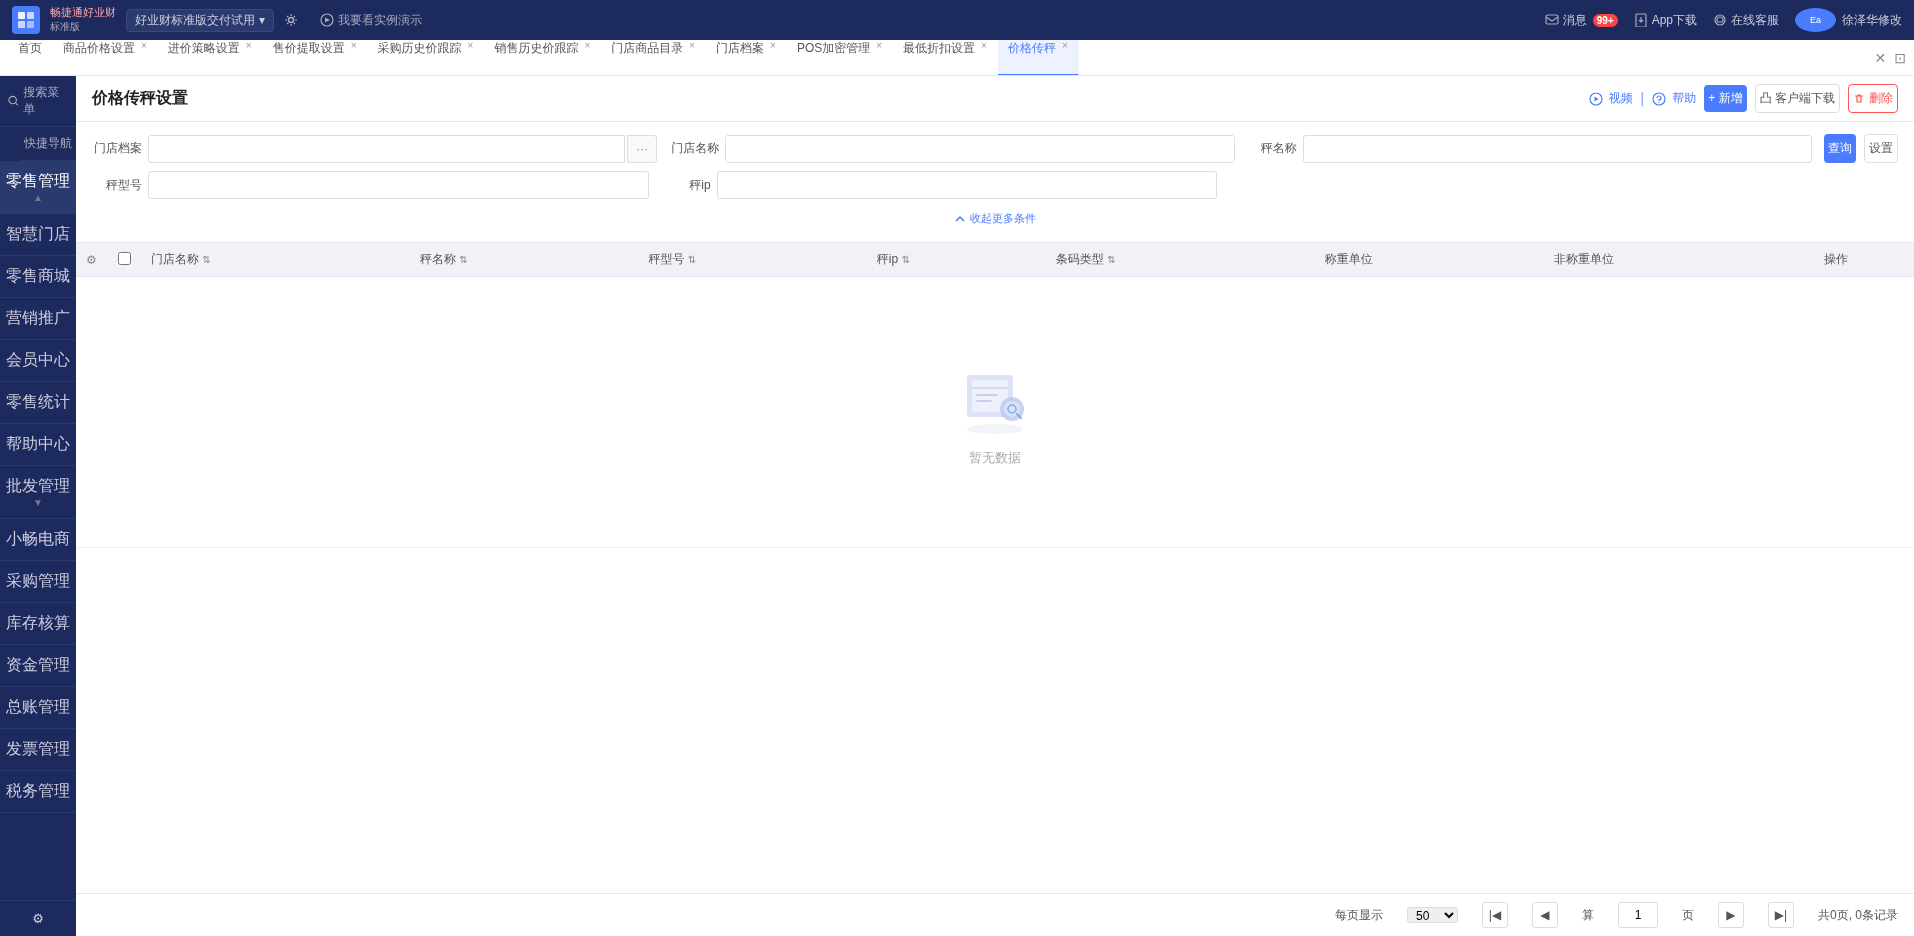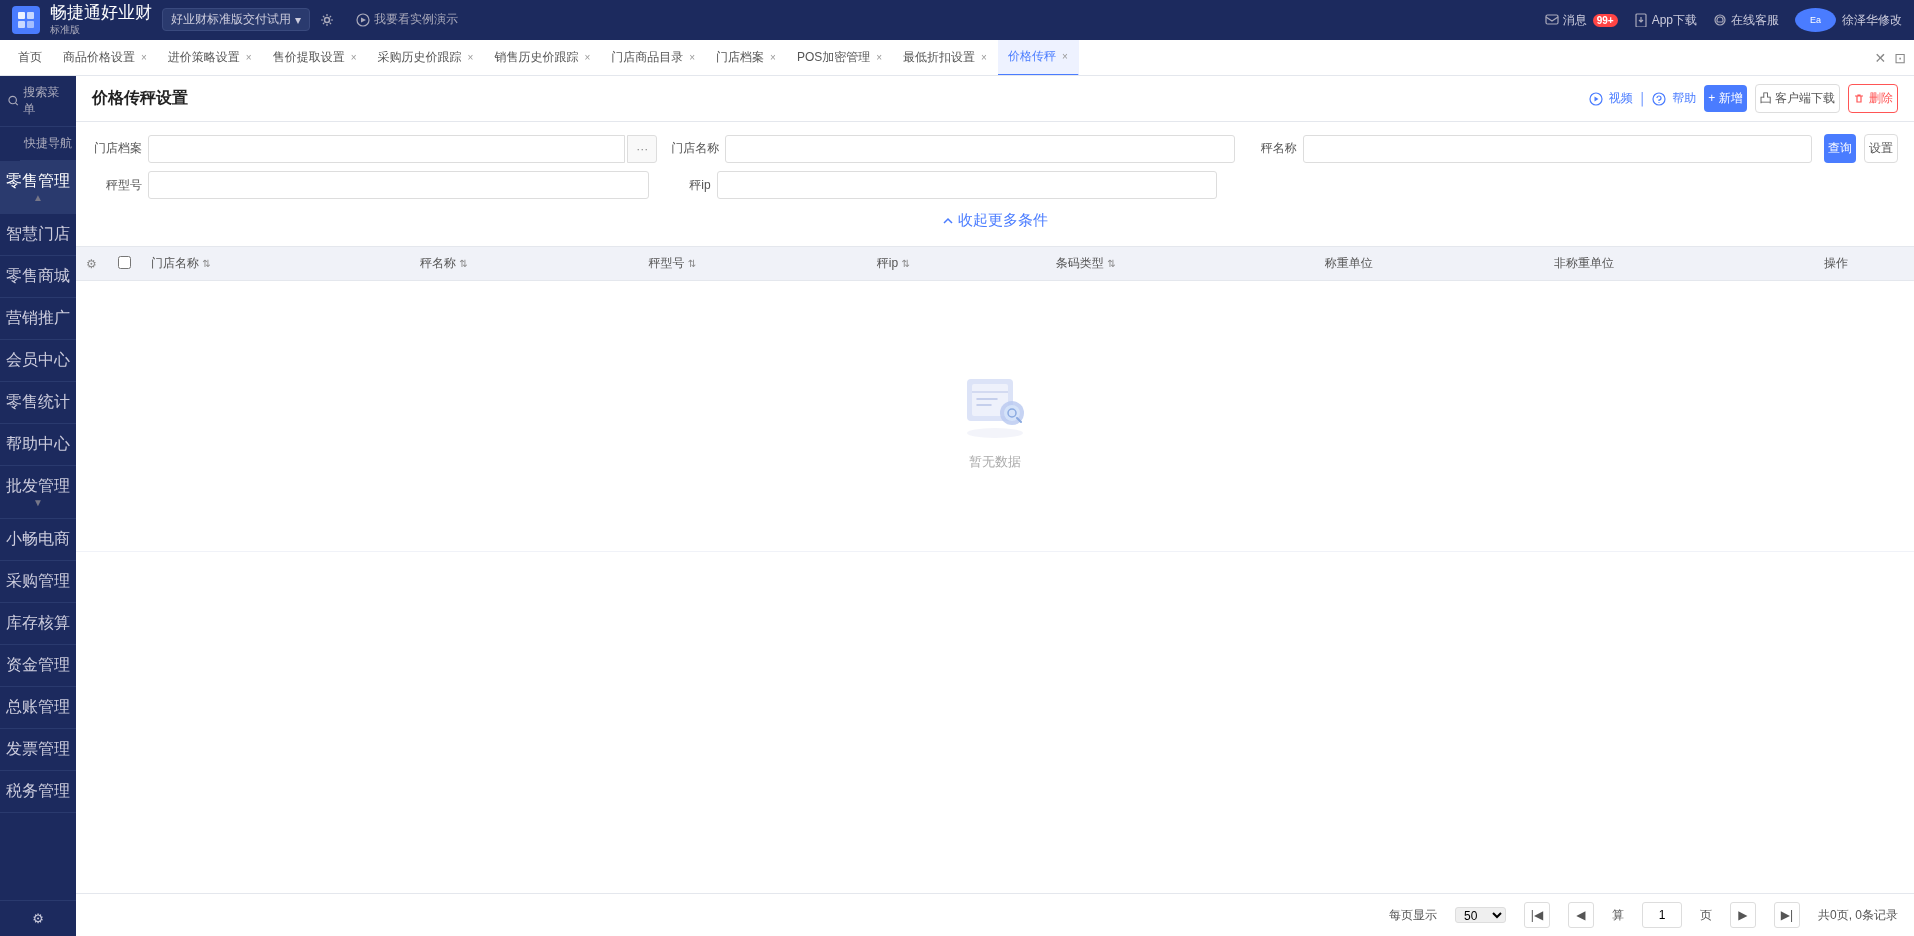--- a/index.html
+++ b/index.html
@@ -19,21 +19,21 @@
       width: 28px;
       height: 28px;
       background: #4a7cff;
       border-radius: 4px;
       display: flex;
       align-items: center;
       justify-content: center;
       color: white;
       font-size: 10px;
     }
-    .logo-text { color: #ffffff; font-size: 17px; line-height: 1.2; }
+    .logo-text { color: #fca5a5; font-size: 11px; line-height: 1.2; }
     .logo-sub { color: #aab; font-size: 10px; }
 
     .version-selector {
       display: flex;
       align-items: center;
       background: #2a3a6e;
       border: 1px solid #3a4a7e;
       border-radius: 4px;
       padding: 2px 8px;
       color: #ccd;
@@ -94,21 +94,21 @@
       align-items: center;
       height: 36px;
       padding: 0 8px;
       overflow-x: auto;
       flex-shrink: 0;
       white-space: nowrap;
     }
     .tab-bar::-webkit-scrollbar { display: none; }
     .tab-item {
       display: inline-flex;
-      align-items: center;
+      align-items: flex-start;
       padding: 0 10px;
       height: 36px;
       font-size: 12px;
       cursor: pointer;
       color: #555;
       gap: 4px;
       border-right: 1px solid transparent;
       white-space: nowrap;
       flex-shrink: 0;
     }
@@ -288,21 +288,21 @@
       font-size: 12px;
       border-radius: 0 3px 3px 0;
       color: #888;
     }
     .collapse-btn {
       display: flex;
       align-items: center;
       justify-content: center;
       gap: 4px;
       color: #4a7cff;
-      font-size: 15px;
+      font-size: 11px;
       cursor: pointer;
       padding: 4px 0;
     }
 
     
     .table-container {
       flex: 1;
       overflow: auto;
       background: #fff;
       margin: 0;
@@ -351,21 +351,21 @@
     .empty-text { font-size: 13px; color: #aaa; }
 
     
     .footer-bar {
       background: #fff;
       border-top: 1px solid #e4e7ed;
       padding: 8px 16px;
       display: flex;
       align-items: center;
       justify-content: flex-end;
-      gap: 18px;
+      gap: 24px;
       flex-shrink: 0;
       font-size: 12px;
       color: #555;
     }
     .page-size-select {
       height: 16px;
       border: 1px solid #ddd;
       border-radius: 3px;
       padding: 0 4px;
       font-size: 12px;

